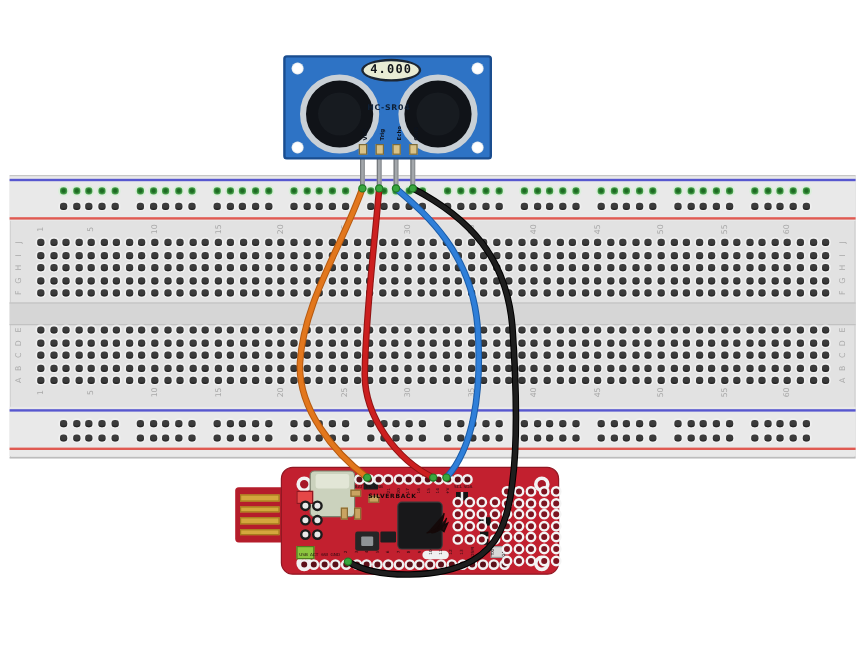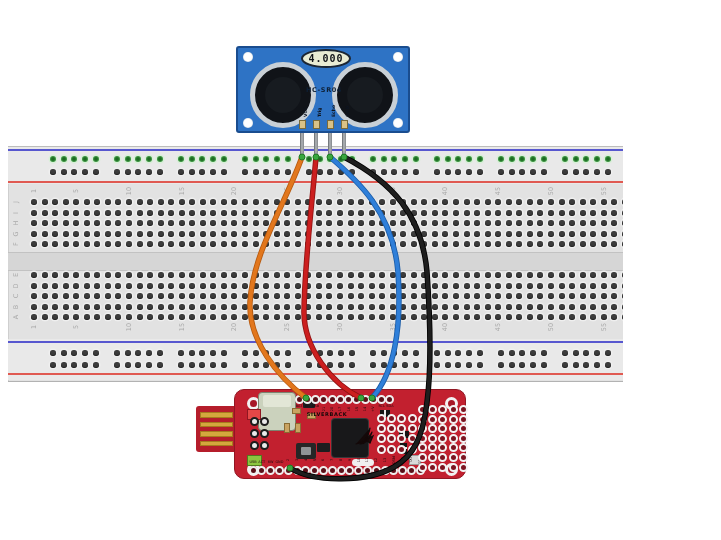--- a/index.html
+++ b/index.html
@@ -1,16 +1,16 @@
 <!DOCTYPE html>
 <html><head>
 <meta charset="utf-8">
 <style>
   html,body{margin:0;padding:0;background:#ffffff;}
-  #canvas{position:relative;width:623px;height:540px;background:#fff;overflow:hidden;
+  #canvas{position:relative;width:721px;height:540px;background:#fff;overflow:hidden;
           font-family:"DejaVu Sans","Liberation Sans",sans-serif;}
   .abs{position:absolute;}
   
   #breadboard{left:8px;top:146px;width:705px;height:234px;background:#e2e2e2;
               border-top:1px solid #bdbdbd;border-bottom:1px solid #b2b2b2;
               box-shadow:inset 1px 0 0 #cfcfcf, inset -1px 0 0 #cfcfcf;}
   .rail-strip{left:0;width:705px;background:#e9e9e9;}
   .mid-divider{left:0;width:705px;top:105px;height:17px;background:#d6d6d6;
                border-top:1px solid #c2c2c2;border-bottom:1px solid #c2c2c2;}
   .hline{left:0;width:705px;height:2px;}

